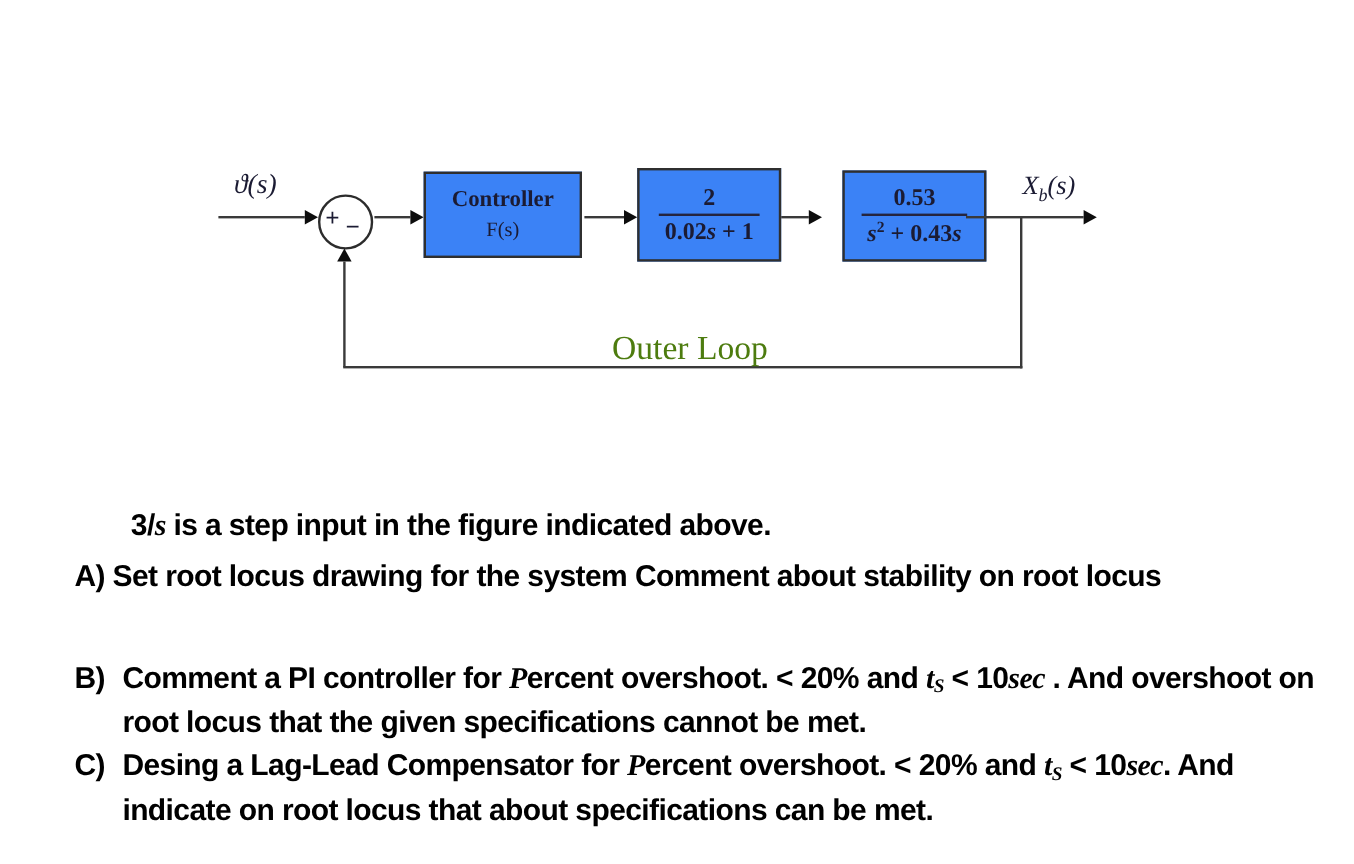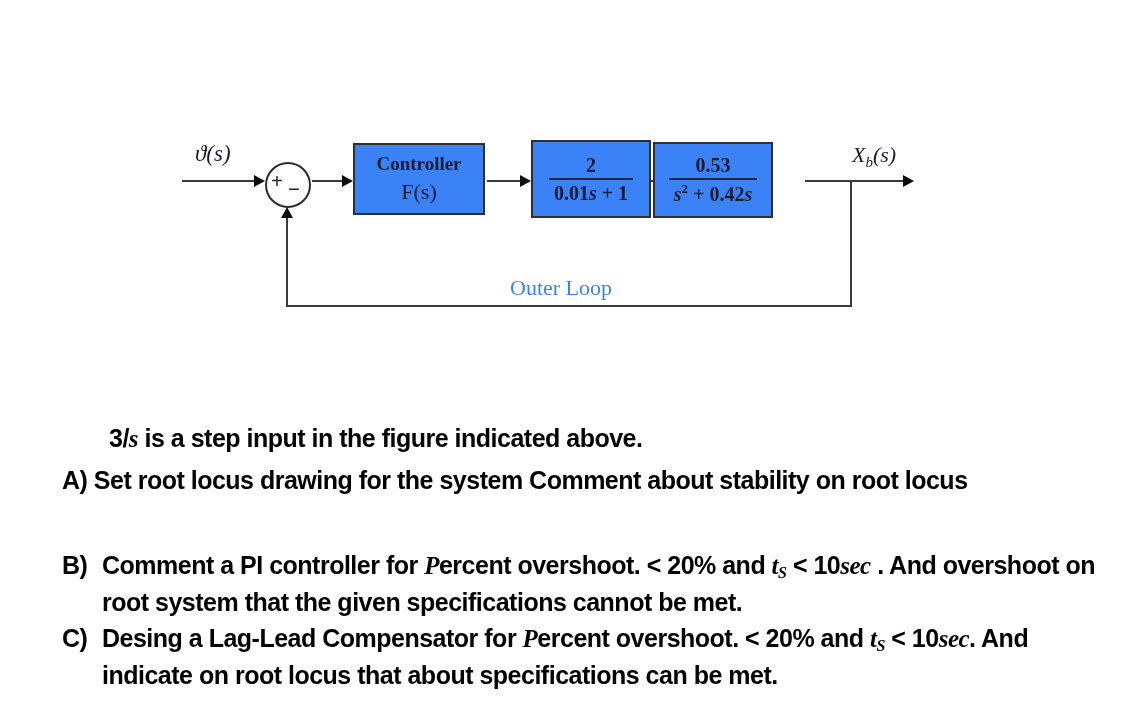--- a/index.html
+++ b/index.html
@@ -13,33 +13,33 @@
   .arr-u{position:absolute;width:0;height:0;border-left:6px solid transparent;
          border-right:6px solid transparent;border-bottom:11px solid #0d0d0d;}
   .sum{position:absolute;left:241px;top:162px;width:42px;height:42px;
        border:2px solid #2c2c2c;border-radius:50%;background:#fff;}
   .sign{position:absolute;font-family:"Liberation Serif",serif;font-weight:600;
         font-size:21px;line-height:1;color:#1b1b33;}
   .box{position:absolute;border:2px solid #2f2f2f;background:#3b82f6;display:flex;
        flex-direction:column;align-items:center;justify-content:center;}
   .ctl-title{font-family:"Liberation Serif",serif;font-weight:700;font-size:19px;
              color:#1b1b33;line-height:1.1;}
-  .ctl-sub{font-family:"Liberation Serif",serif;font-size:22px;color:#1b1b33;
+  .ctl-sub{font-family:"Liberation Serif",serif;font-size:17px;color:#1b1b33;
            line-height:1.1;margin-top:5px;}
   .frac{font-family:"Liberation Serif",serif;font-weight:700;font-size:20px;
         color:#1b1b33;text-align:center;line-height:1.15;}
   .frac .num{display:block;padding:0 6px 1px;}
   .frac .den{display:block;border-top:2px solid #25253f;padding:2px 5px 0;}
   .frac i{font-style:italic;}
   .frac sup{font-size:13px;}
   .siglbl{position:absolute;font-family:"Liberation Serif",serif;font-style:italic;
           font-size:23px;color:#1b1b33;line-height:1;white-space:nowrap;}
   .siglbl sub{font-size:15px;font-style:italic;}
-  .looplbl{position:absolute;font-family:"Liberation Serif",serif;font-size:22px;
-           color:#3b82f6;line-height:1;white-space:nowrap;}
+  .looplbl{position:absolute;font-family:"Liberation Serif",serif;font-size:28px;
+           color:#4d7c0f;line-height:1;white-space:nowrap;}
   
   .t{position:absolute;font-size:25px;line-height:1;letter-spacing:-0.5px;
      color:#000;white-space:nowrap;font-weight:bold;}
   .t .mi{font-family:"Liberation Serif",serif;font-style:italic;}
   .t .msub{font-family:"Liberation Serif",serif;font-style:italic;font-size:16px;
            vertical-align:-4px;}
   .blabel{display:inline-block;width:40px;}
 </style>
 </head>
 <body>
@@ -67,31 +67,31 @@
       <div class="ctl-title">Controller</div>
       <div class="ctl-sub">F(s)</div>
     </div>
 
     <div class="hl" style="left:463px;top:180px;width:33px;"></div>
     <div class="arr-r" style="left:496px;top:175px;"></div>
 
     <div class="box" style="left:507px;top:140px;width:116px;height:74px;">
       <div class="frac">
         <span class="num">2</span>
-        <span class="den"><span>0.01</span><i>s</i><span> + 1</span></span>
+        <span class="den"><span>0.02</span><i>s</i><span> + 1</span></span>
       </div>
     </div>
 
     <div class="hl" style="left:627px;top:180px;width:23px;"></div>
     <div class="arr-r" style="left:650px;top:175px;"></div>
 
-    <div class="box" style="left:629px;top:142px;width:116px;height:72px;align-items:center;">
+    <div class="box" style="left:678px;top:142px;width:116px;height:72px;align-items:center;">
       <div class="frac">
         <span class="num">0.53</span>
-        <span class="den"><i>s</i><sup>2</sup><span> + 0.42</span><i>s</i></span>
+        <span class="den"><i>s</i><sup>2</sup><span> + 0.43</span><i>s</i></span>
       </div>
     </div>
 
     <div class="hl" style="left:781px;top:180px;width:98px;"></div>
     <div class="arr-r" style="left:879px;top:175px;"></div>
 
     <div class="siglbl" style="left:828px;top:144px;font-size:22px;">
       <span>X</span><sub>b</sub><span>(s)</span>
     </div>
 
@@ -108,21 +108,21 @@
     <div class="t" style="left:85px;top:426px;">
       <span>3/</span><span class="mi">s</span><span> is a step input in the figure indicated above.</span>
     </div>
 
     <div class="t" style="left:38px;top:468px;">A) Set root locus drawing for the system Comment about stability on root locus</div>
 
     <div class="t" style="left:38px;top:553px;">
       <span class="blabel">B)</span><span>Comment a PI controller for </span><span class="mi">P</span><span>ercent overshoot. &lt; 20% and </span><span class="mi">t</span><span class="msub">S</span><span> &lt; 10</span><span class="mi">sec</span><span> . And overshoot on</span>
     </div>
 
-    <div class="t" style="left:78px;top:590px;">root system that the given specifications cannot be met.</div>
+    <div class="t" style="left:78px;top:590px;">root locus that the given specifications cannot be met.</div>
 
     <div class="t" style="left:38px;top:626px;">
       <span class="blabel">C)</span><span>Desing a Lag-Lead Compensator for </span><span class="mi">P</span><span>ercent overshoot. &lt; 20% and </span><span class="mi">t</span><span class="msub">S</span><span> &lt; 10</span><span class="mi">sec</span><span>. And</span>
     </div>
 
     <div class="t" style="left:78px;top:663px;">indicate on root locus that about specifications can be met.</div>
   </div>
 
 </div>
 

